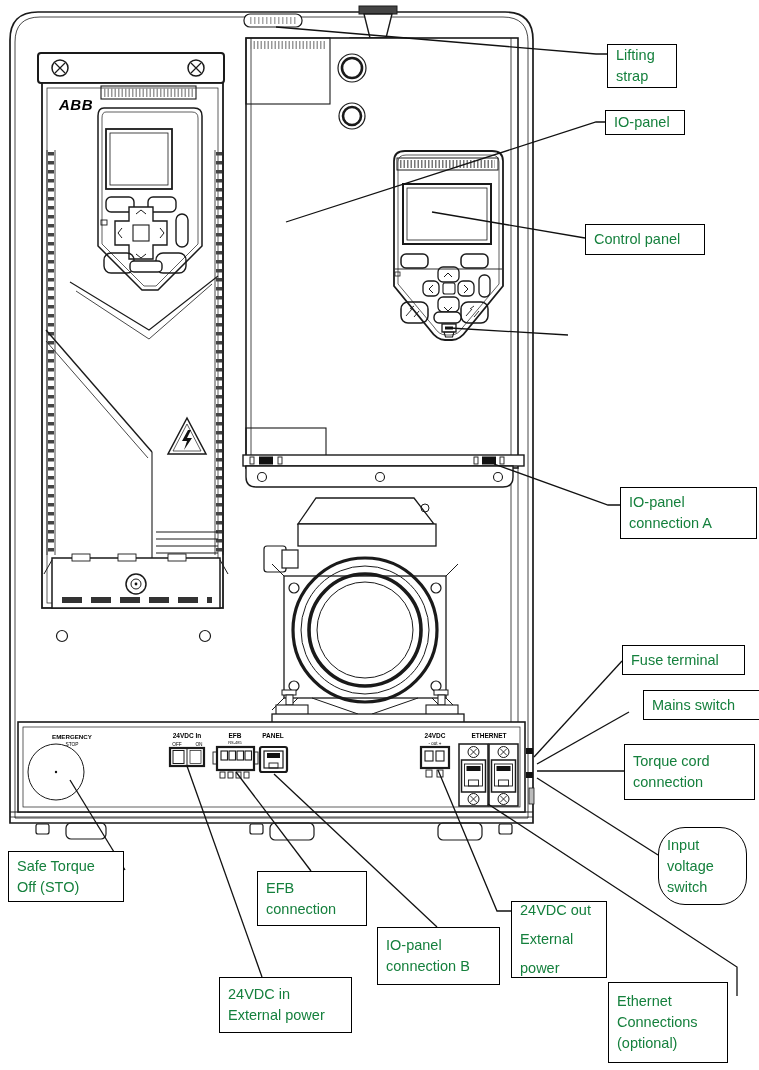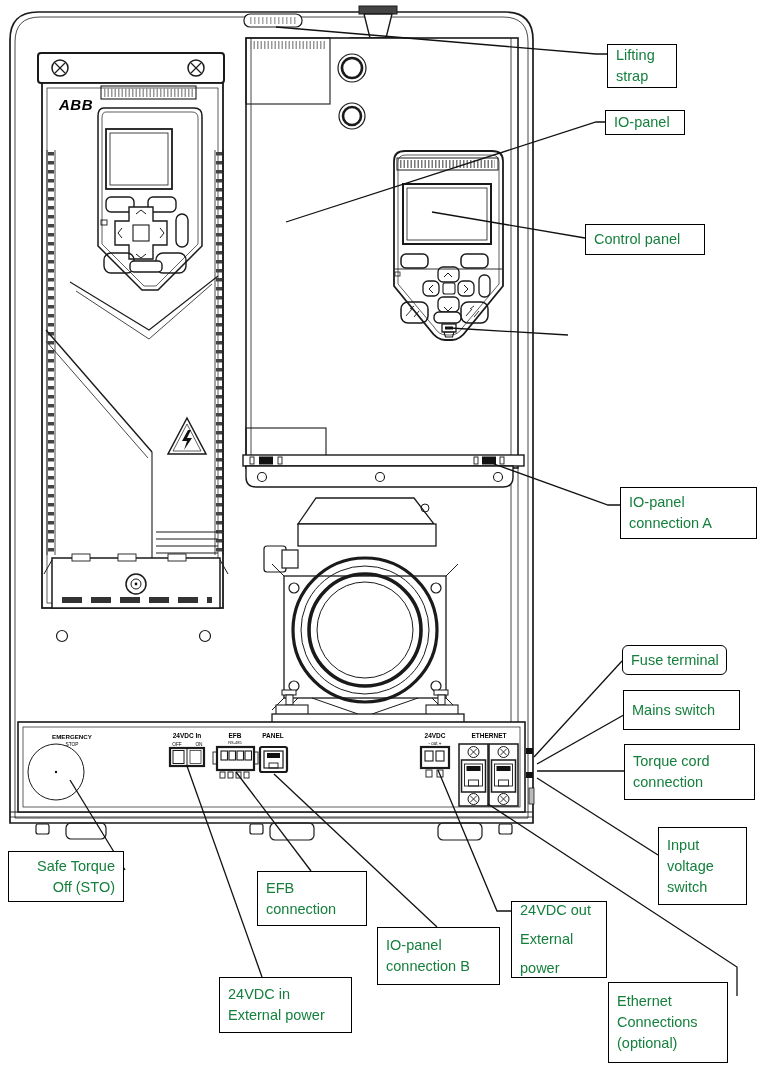--- a/index.html
+++ b/index.html
@@ -318,40 +318,40 @@
 <div class="callout" style="left:585px;top:224px;width:120px;height:31px;">
   <span>Control panel</span>
 </div>
 
 
 <div class="callout" style="left:620px;top:487px;width:137px;height:52px;">
   <span>IO-panel</span>
   <span>connection A</span>
 </div>
 
-<div class="callout" style="left:622px;top:645px;width:105px;height:30px;border-radius:6px;">
+<div class="callout" style="left:622px;top:645px;width:123px;height:30px;">
   <span>Fuse terminal</span>
 </div>
 
-<div class="callout" style="left:623px;top:690px;width:117px;height:40px;">
+<div class="callout" style="left:643px;top:690px;width:117px;height:30px;">
   <span>Mains switch</span>
 </div>
 
 <div class="callout" style="left:624px;top:744px;width:131px;height:56px;">
   <span>Torque cord</span>
   <span>connection</span>
 </div>
 
-<div class="callout" style="left:658px;top:827px;width:89px;height:78px;">
+<div class="callout" style="left:658px;top:827px;width:89px;height:78px;border-radius:27px;">
   <span>Input</span>
   <span>voltage</span>
   <span>switch</span>
 </div>
 
-<div class="callout" style="left:8px;top:851px;width:116px;height:51px;align-items:flex-end;">
+<div class="callout" style="left:8px;top:851px;width:116px;height:51px;">
   <span>Safe Torque</span>
   <span>Off (STO)</span>
 </div>
 
 <div class="callout" style="left:257px;top:871px;width:110px;height:55px;">
   <span>EFB</span>
   <span>connection</span>
 </div>
 
 <div class="callout" style="left:377px;top:927px;width:123px;height:58px;">

